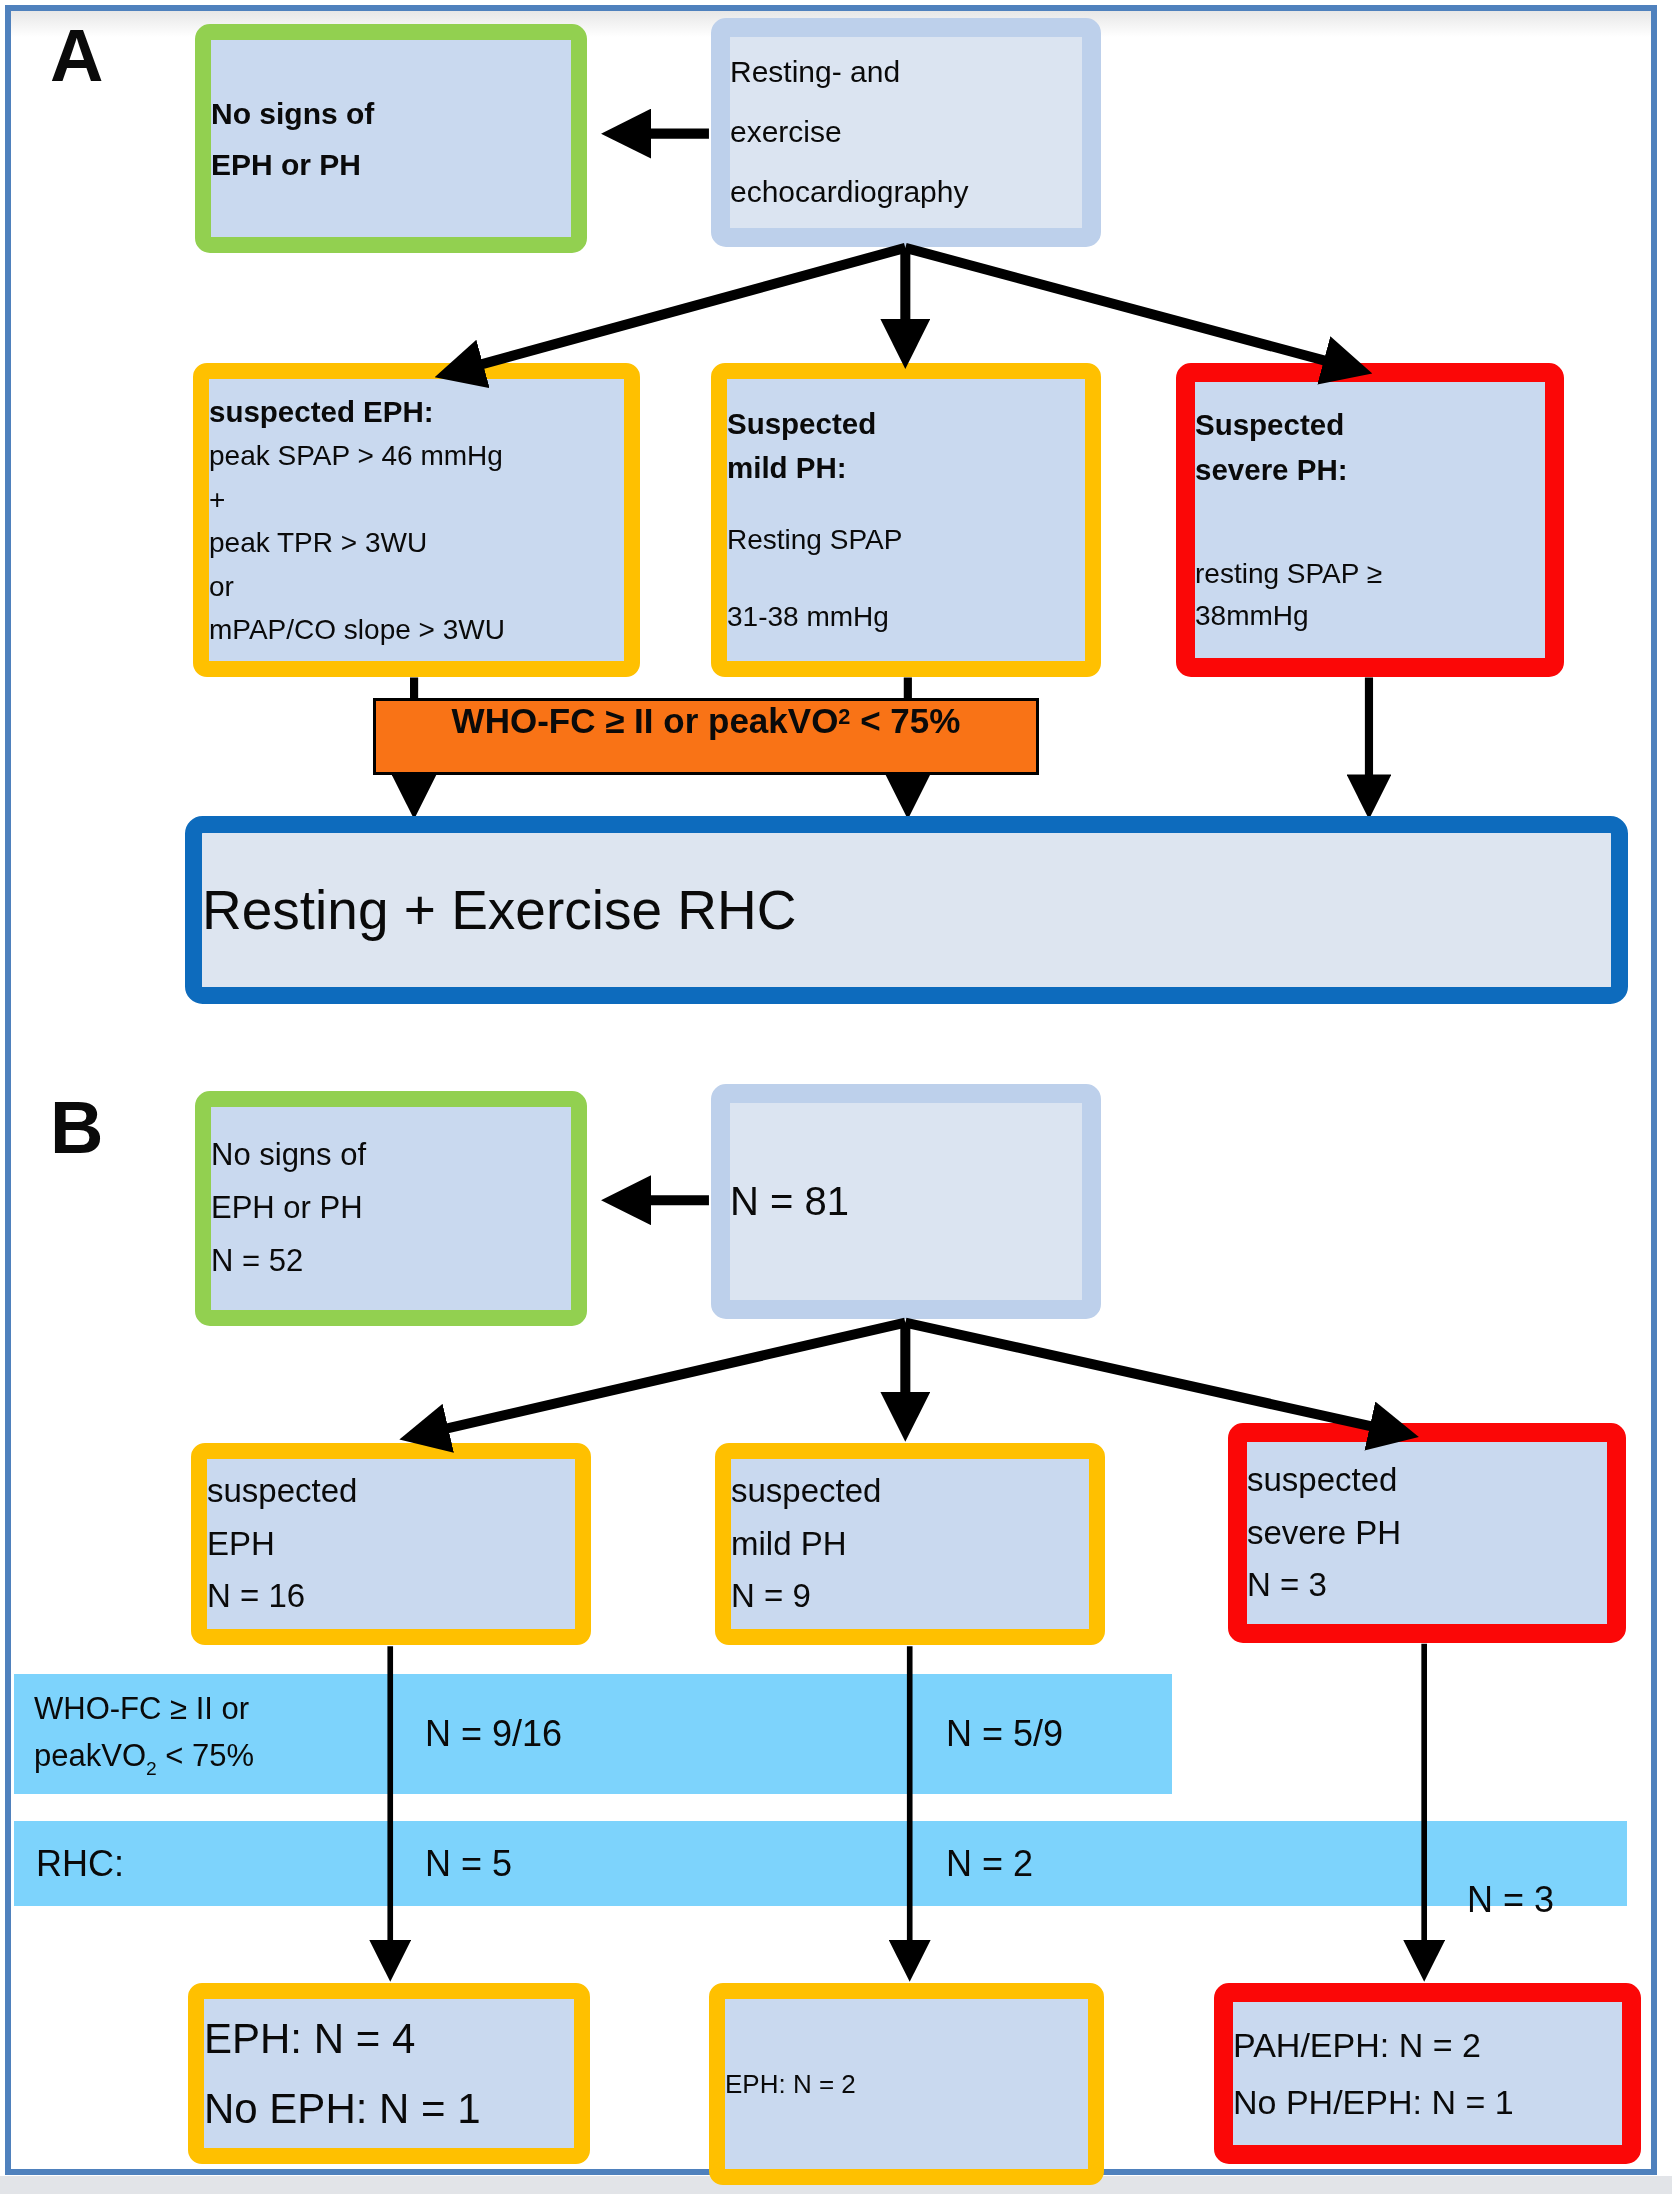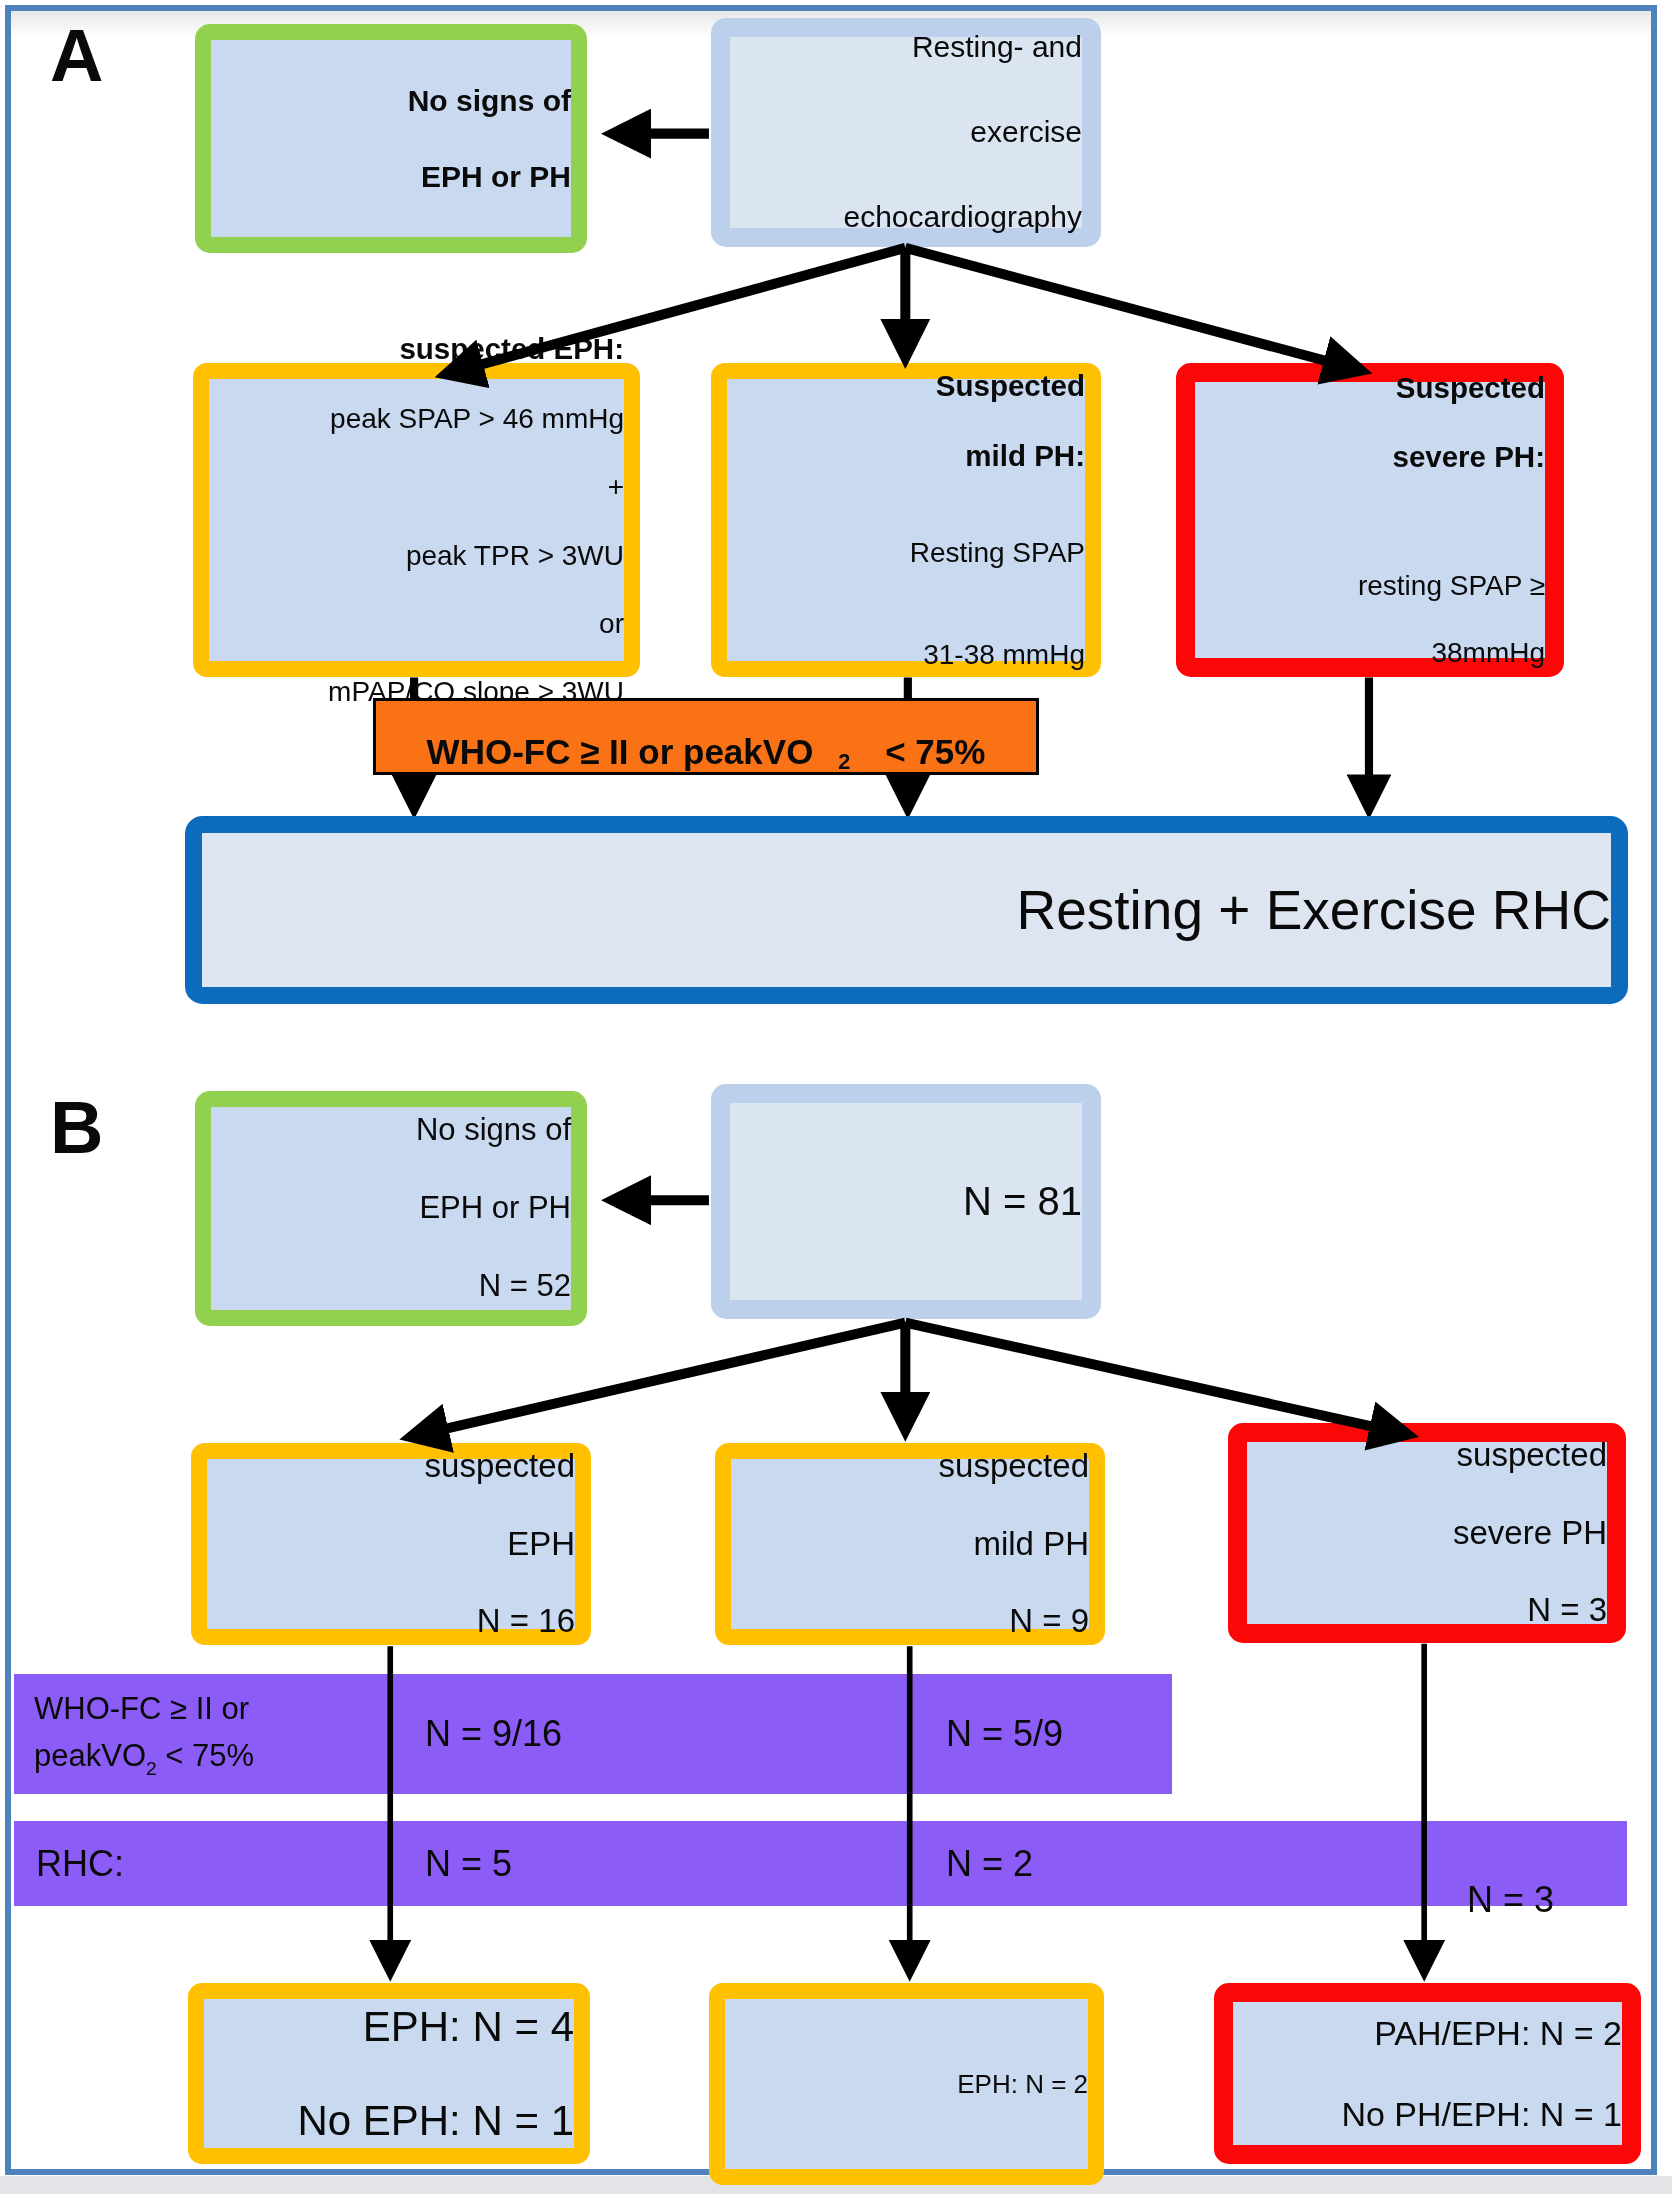--- a/index.html
+++ b/index.html
@@ -4,28 +4,28 @@
 <style>
   html,body{margin:0;padding:0;background:#fff;}
   #canvas{position:relative;width:1672px;height:2194px;background:#ffffff;
           font-family:"Liberation Sans", sans-serif;color:#0a0a0a;overflow:hidden;}
   #frame{position:absolute;left:5px;top:5px;width:1652px;height:2170px;
          border:6.3px solid #4f81bd;background:#fff;box-sizing:border-box;z-index:0;}
   #topstrip{position:absolute;left:11.3px;top:11.3px;width:1640px;height:26px;
             background:linear-gradient(#e7e7e7,rgba(255,255,255,0));z-index:1;}
   #bottomstrip{position:absolute;left:0;top:2176px;width:1672px;height:18px;background:#e2e4e8;z-index:0;}
   .bx{position:absolute;box-sizing:border-box;display:flex;flex-direction:column;
-      align-items:flex-end;justify-content:center;text-align:center;z-index:2;background:#c9d9ef;gap:25px;}
+      align-items:flex-start;justify-content:center;text-align:center;z-index:2;background:#c9d9ef;}
   .green{border:16.3px solid #92d050;border-radius:15px;}
   .orange{border:16.3px solid #ffc000;border-radius:14px;}
   .red{border:19px solid #fb0707;border-radius:15px;}
   .bluebox{border:19px solid #bdd0eb;border-radius:15px;background:#dbe4f1;}
   .rhcbox{border:17.6px solid #0d6bbd;border-radius:17.6px;background:#dde5f0;}
   .whitebox{border:3.8px solid #000;background:#f97316;border-radius:0;}
-  .band{position:absolute;background:#8b5cf6;z-index:2;}
+  .band{position:absolute;background:#7dd3fc;z-index:2;}
   .panel-label{position:absolute;font-size:74px;font-weight:bold;z-index:2;line-height:1;}
   .b{font-weight:bold;}
   svg.arrows{position:absolute;left:0;top:0;z-index:3;}
   svg.arrows-behind{position:absolute;left:0;top:0;z-index:1;}
   sub.vo2{font-size:0.62em;position:relative;bottom:-0.12em;}
   .bandtext{position:absolute;top:50%;transform:translateY(-50%);font-size:36px;white-space:nowrap;}
   .bandlabel2{position:absolute;top:50%;transform:translateY(-50%);font-size:31px;
               text-align:left;line-height:1.5;white-space:nowrap;}
 </style>
 </head>

